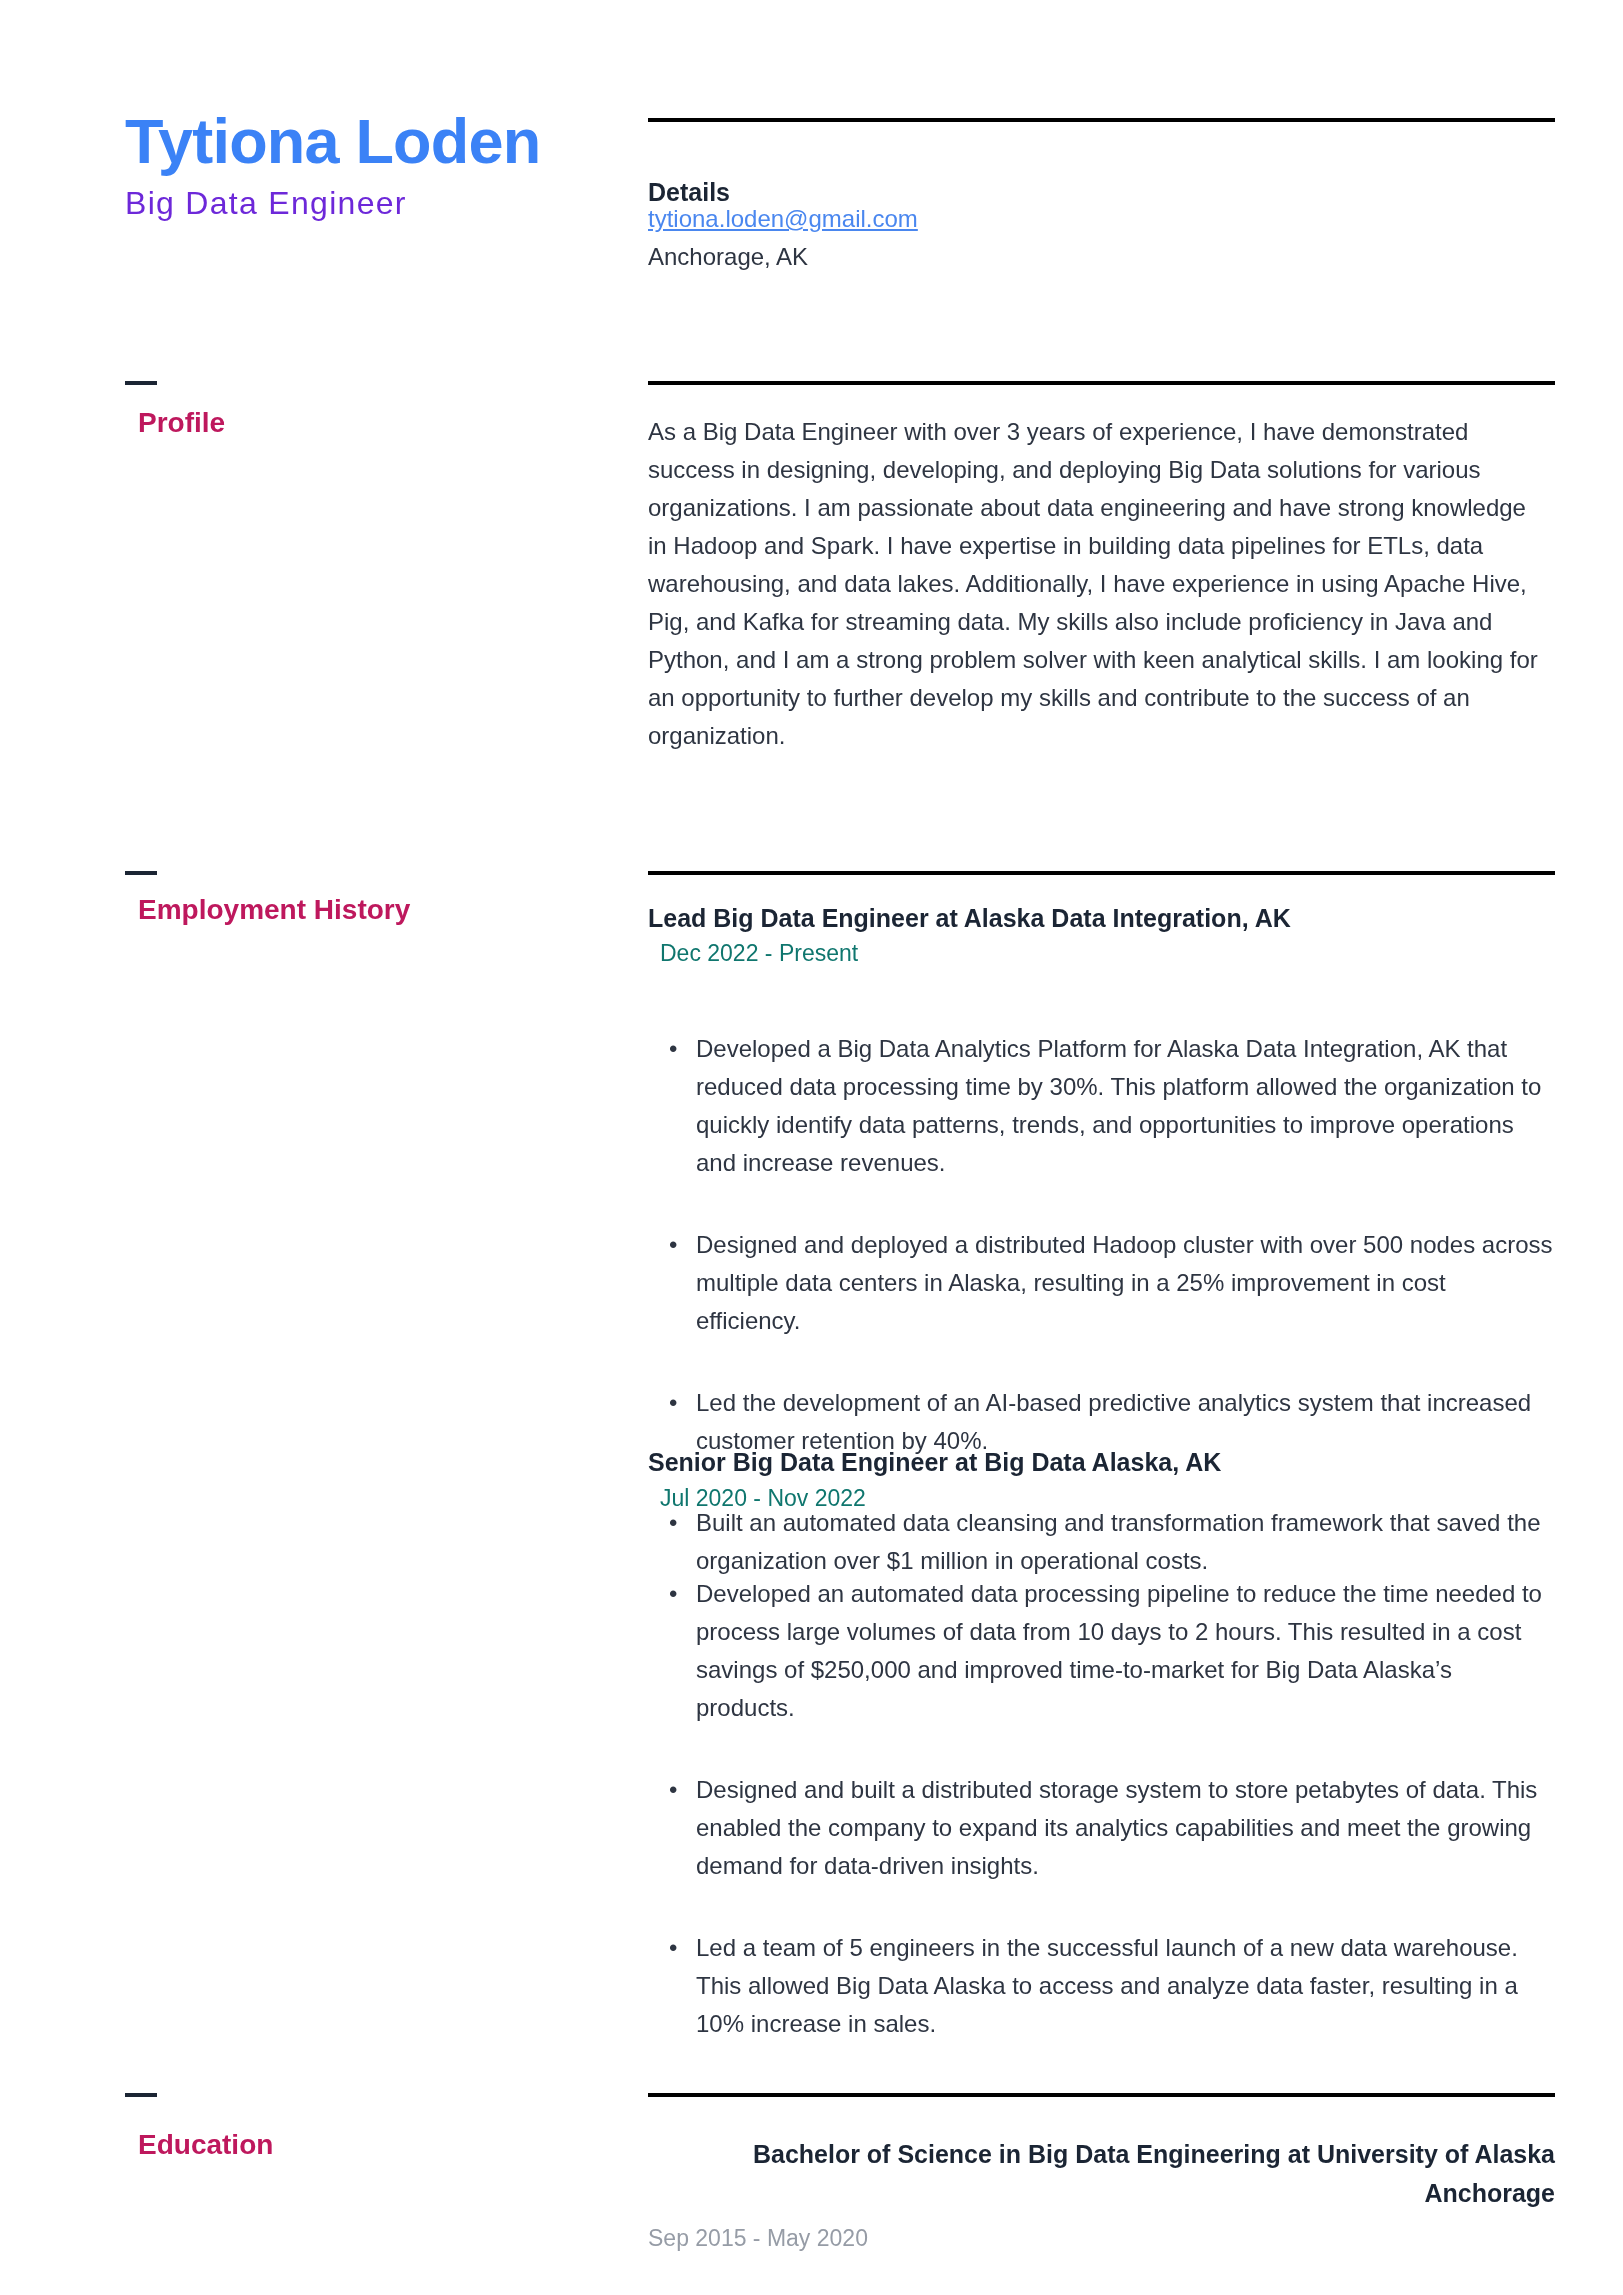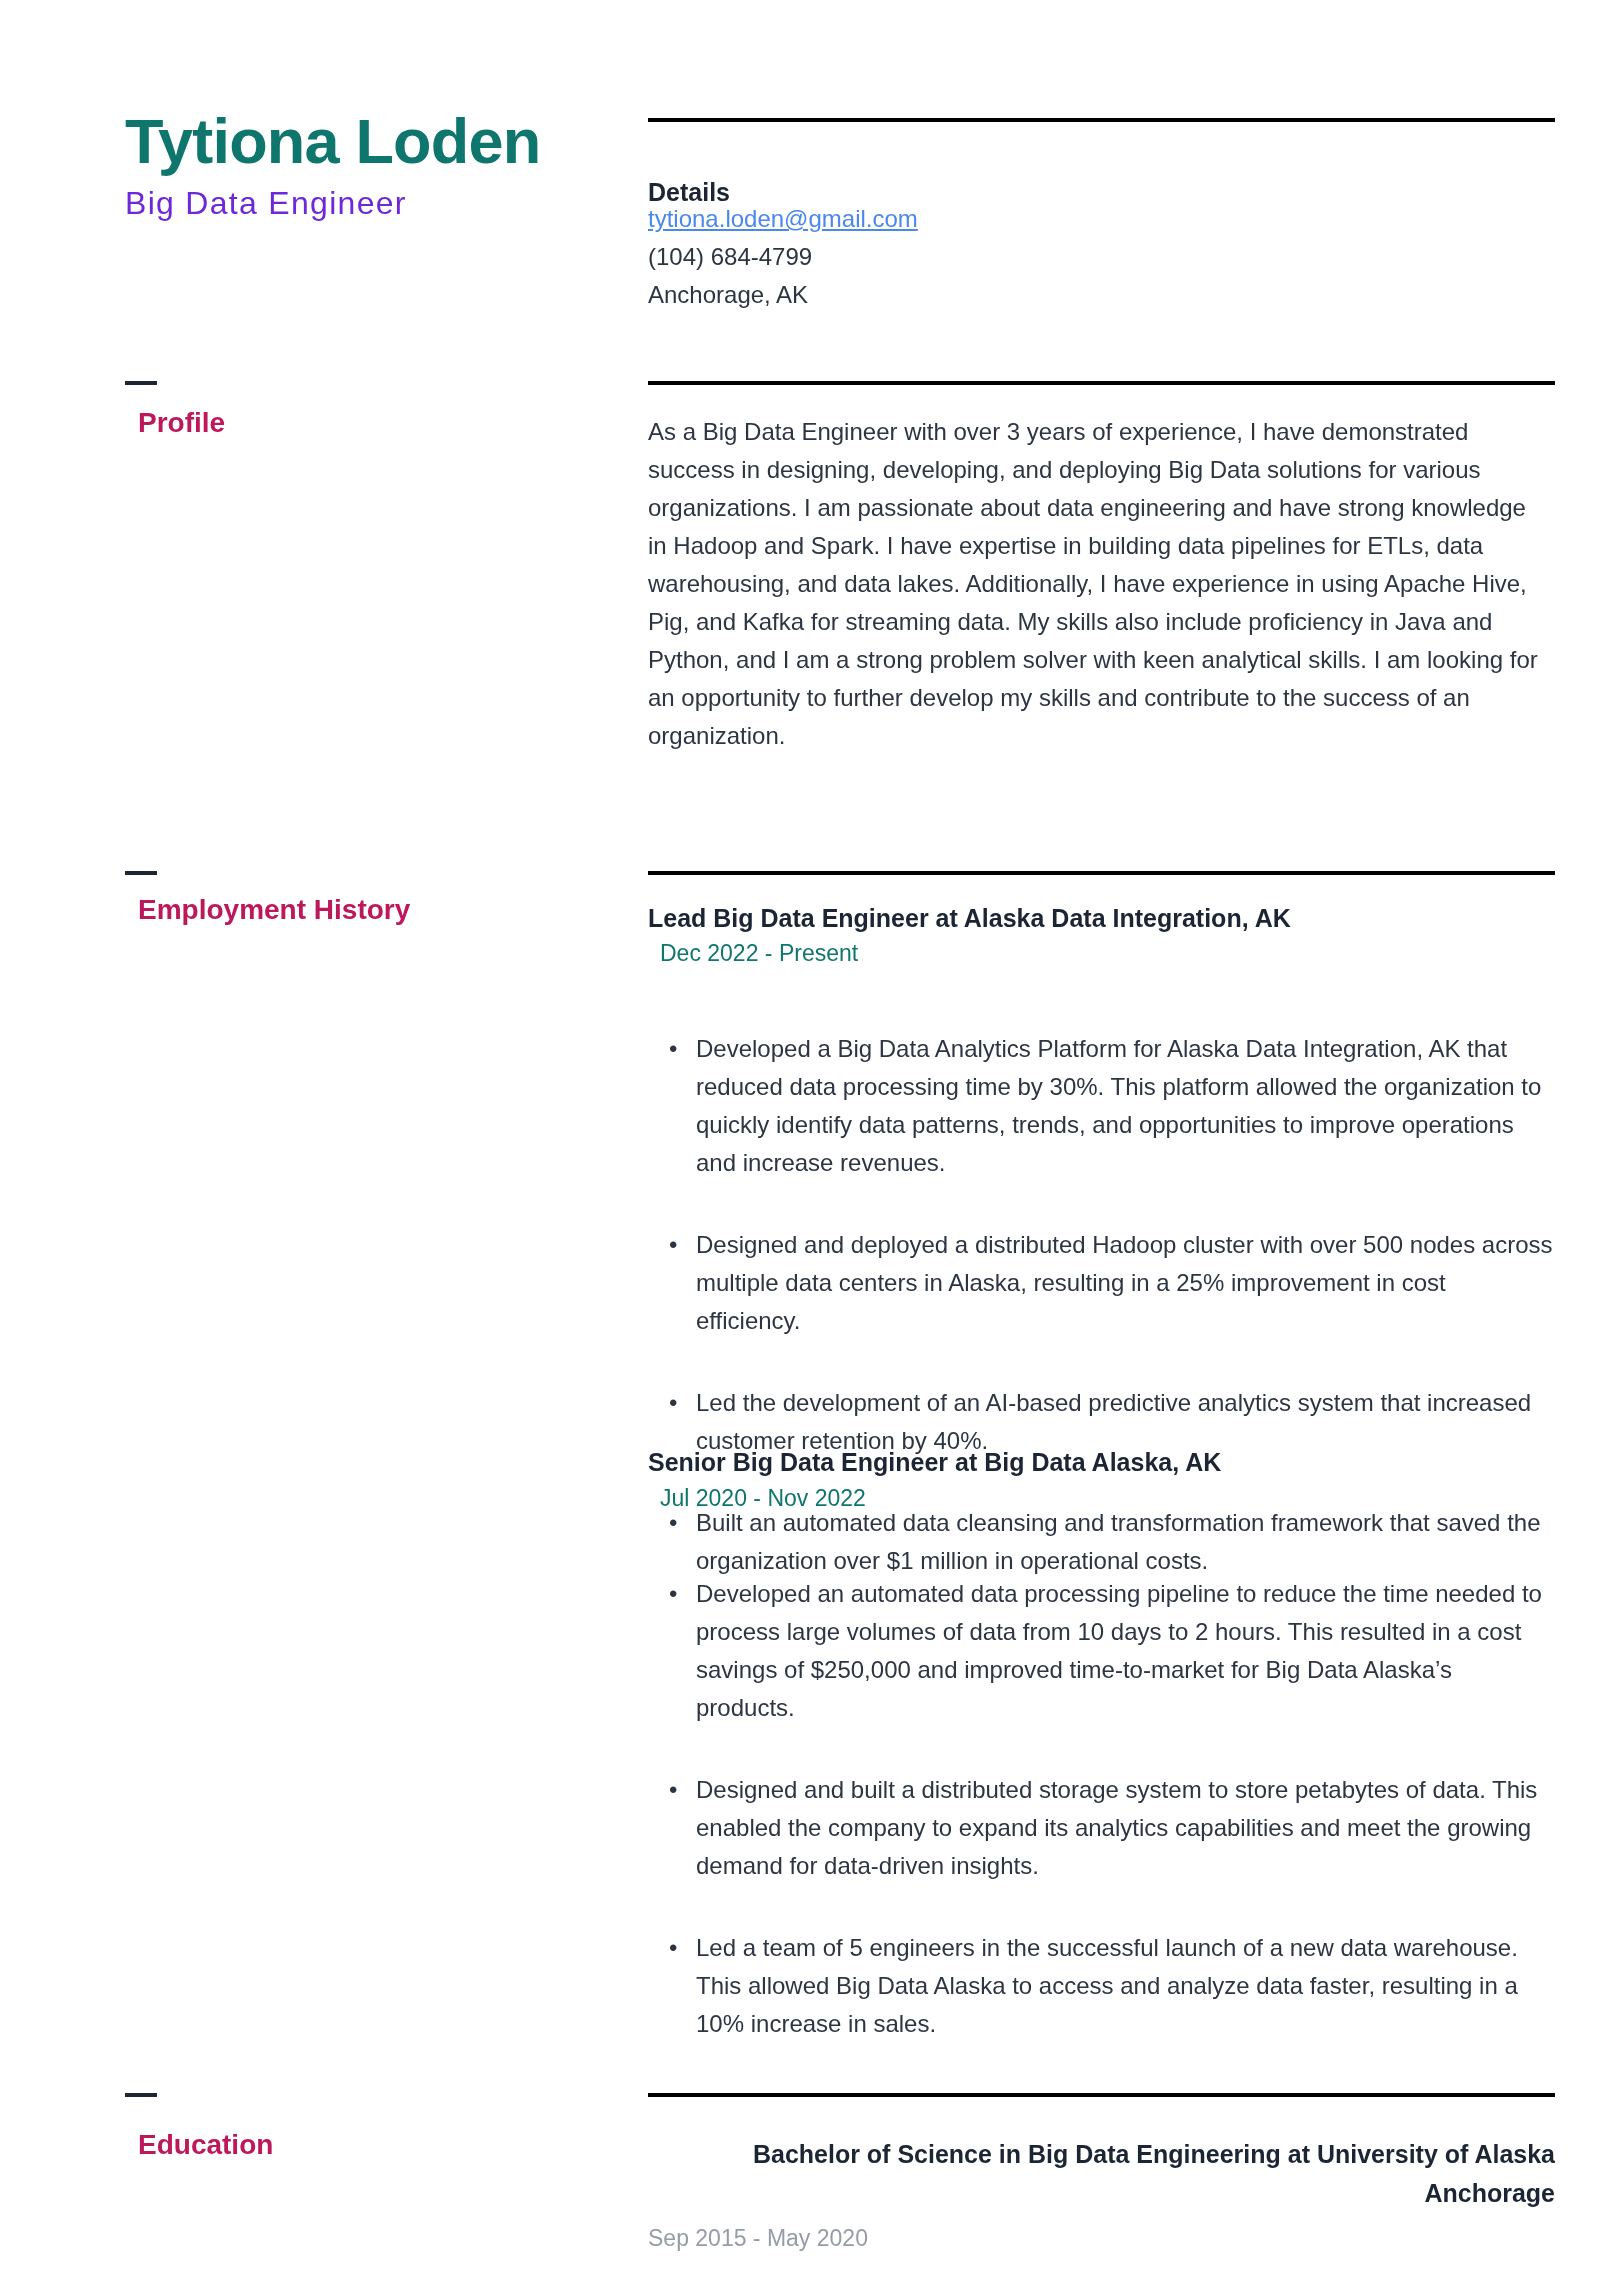--- a/index.html
+++ b/index.html
@@ -11,21 +11,21 @@
     overflow: hidden;
   }
   .page { position: absolute; inset: 0; background: #ffffff; }
 
   .abs { position: absolute; }
 
   
   .name {
     left: 125px; top: 110px; width: 524px;
     font-size: 63px; font-weight: 700; line-height: 1;
-    letter-spacing: -0.8px; color: #0f766e; margin: 0;
+    letter-spacing: -0.8px; color: #3b82f6; margin: 0;
   }
   .subtitle {
     left: 125px; top: 184px; width: 524px;
     font-size: 32px; line-height: 39px; letter-spacing: 1.3px;
     color: #6d28d9;
   }
 
   
   .rule { left: 648px; width: 907px; height: 4.2px; background: #000000; }
   .rule-details   { top: 118px; }
@@ -108,21 +108,20 @@
 
 <div class="page">
 
   <h1 class="abs name">Tytiona Loden</h1>
   <div class="abs subtitle">Big Data Engineer</div>
 
   <div class="abs rule rule-details"></div>
   <div class="abs details-heading">Details</div>
   <div class="abs details-list">
     <div><a class="email-link">tytiona.loden@gmail.com</a></div>
-    <div>(104) 684-4799</div>
     <div>Anchorage, AK</div>
   </div>
 
   <div class="abs dash dash-profile"></div>
   <div class="abs rule rule-profile"></div>
   <div class="abs section-heading h-profile">Profile</div>
   <div class="abs profile-text">As a Big Data Engineer with over 3 years of experience, I have demonstrated success in designing, developing, and deploying Big Data solutions for various organizations. I am passionate about data engineering and have strong knowledge in Hadoop and Spark. I have expertise in building data pipelines for ETLs, data warehousing, and data lakes. Additionally, I have experience in using Apache Hive, Pig, and Kafka for streaming data. My skills also include proficiency in Java and Python, and I am a strong problem solver with keen analytical skills. I am looking for an opportunity to further develop my skills and contribute to the success of an organization.</div>
 
   <div class="abs dash dash-employment"></div>
   <div class="abs rule rule-employment"></div>

